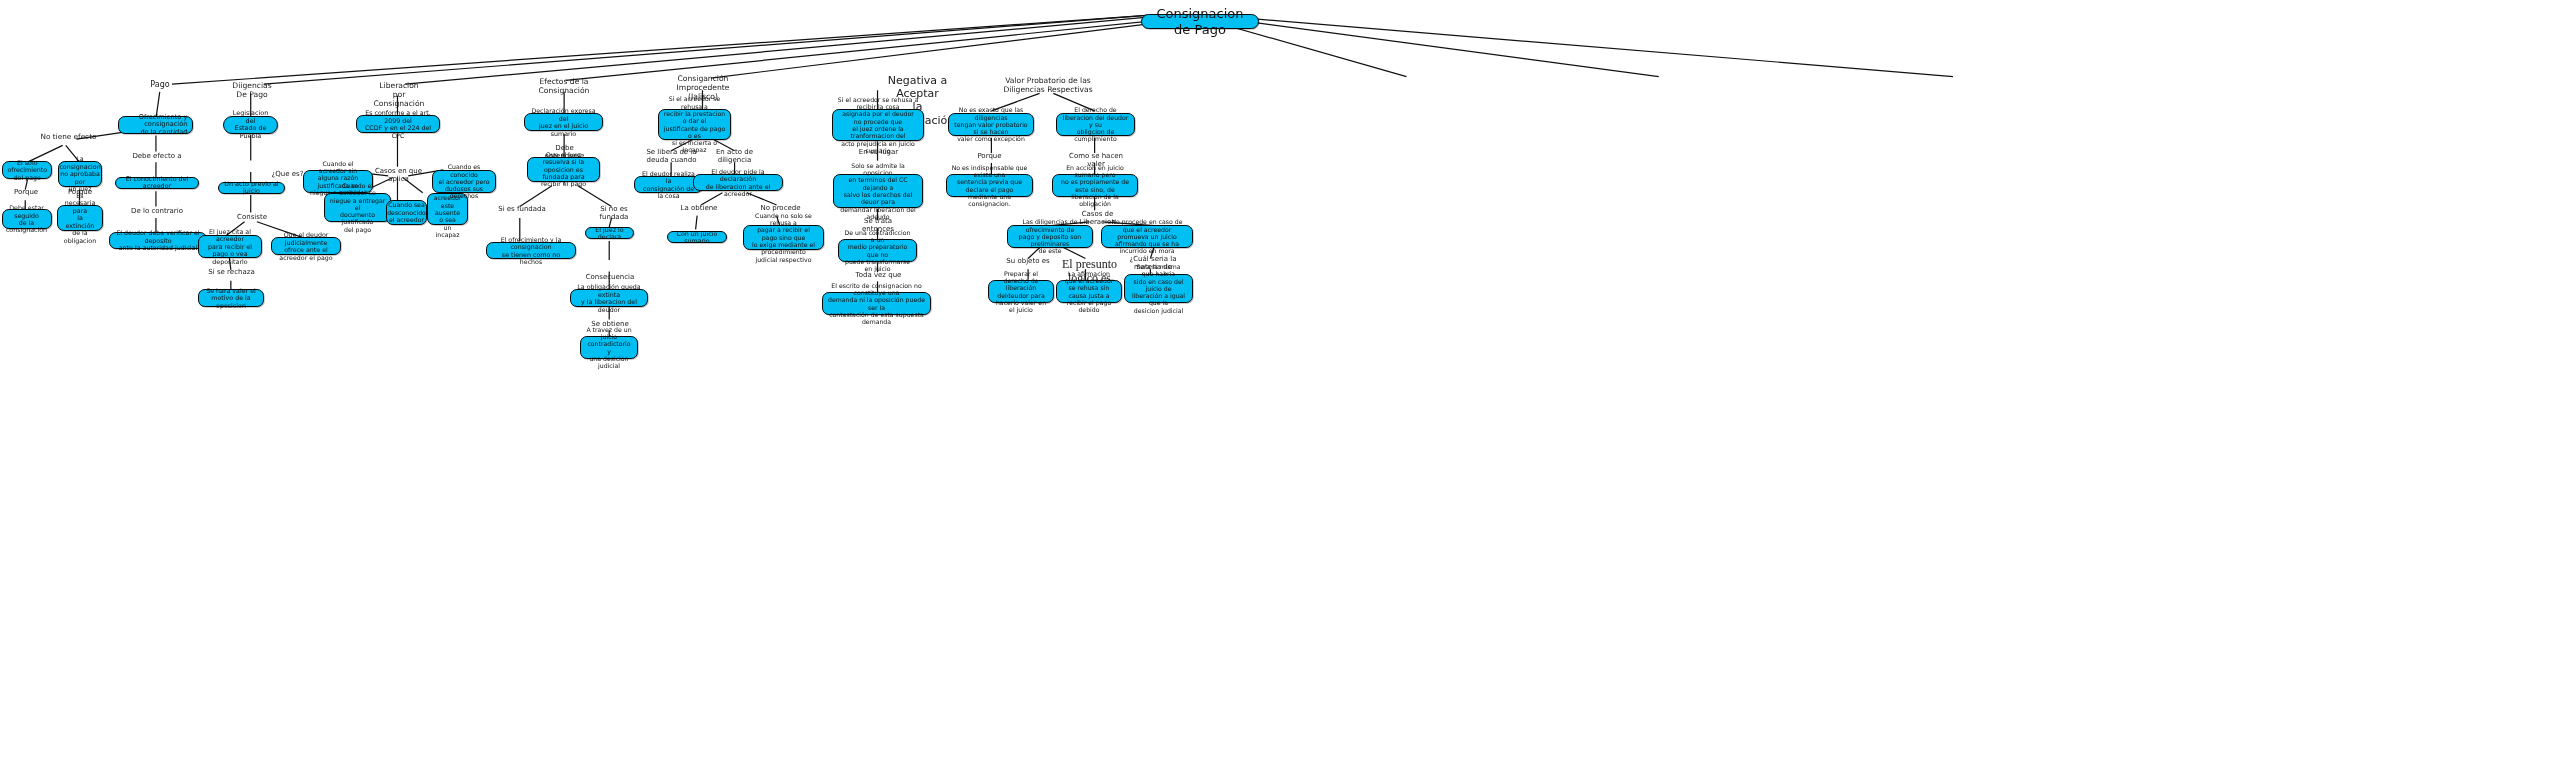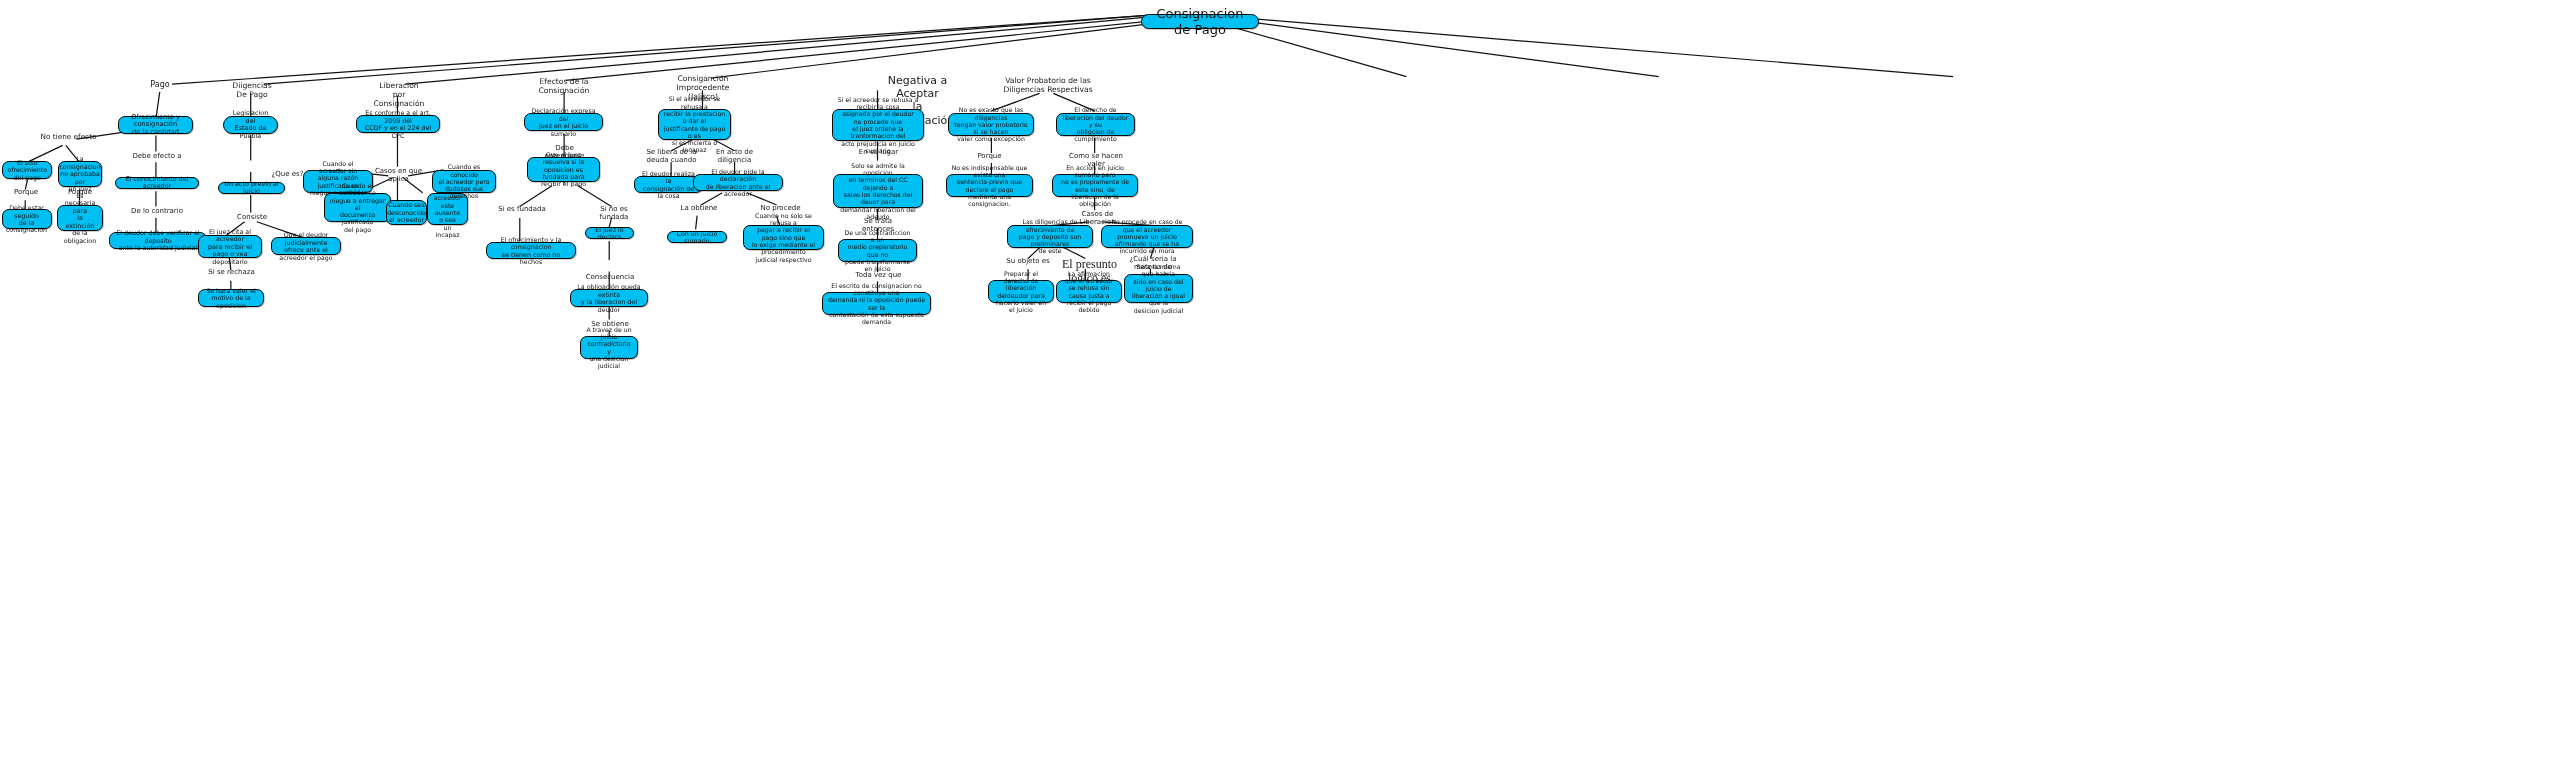--- a/index.html
+++ b/index.html
@@ -129,21 +129,21 @@
       <path d="M1345,352 L1345,366"></path>
       <path d="M1420,352 L1420,366"></path>
       <path d="M1505,352 L1505,366"></path>
     </g>
   </svg>
 
   <div class="node root" style="left:1141px;top:14px;width:118px;height:15.3px;font-size:13px;">Consignacion de Pago</div>
 
   <div class="lbl" style="left:137px;top:80px;width:46px;font-size:8px;">Pago</div>
 
-  <div class="node" style="left:118px;top:116px;width:75px;height:18.3px;font-size:6.6px;">Ofrecimiento y consignación
+  <div class="node" style="left:118px;top:116px;width:75px;height:18.3px;font-size:6.6px;text-align:right;">Ofrecimiento y consignación
 de la cantidad</div>
 
   <div class="lbl" style="left:32px;top:133px;width:73px;font-size:7.3px;">No tiene efecto</div>
 
   <div class="node" style="left:2.3px;top:161px;width:50px;height:18.3px;font-size:6.3px;">El solo ofrecimiento
 del pago</div>
 
   <div class="node" style="left:58px;top:161px;width:44px;height:26px;font-size:6.3px;">La consignacion
 no aprobaba por
 un juez</div>

